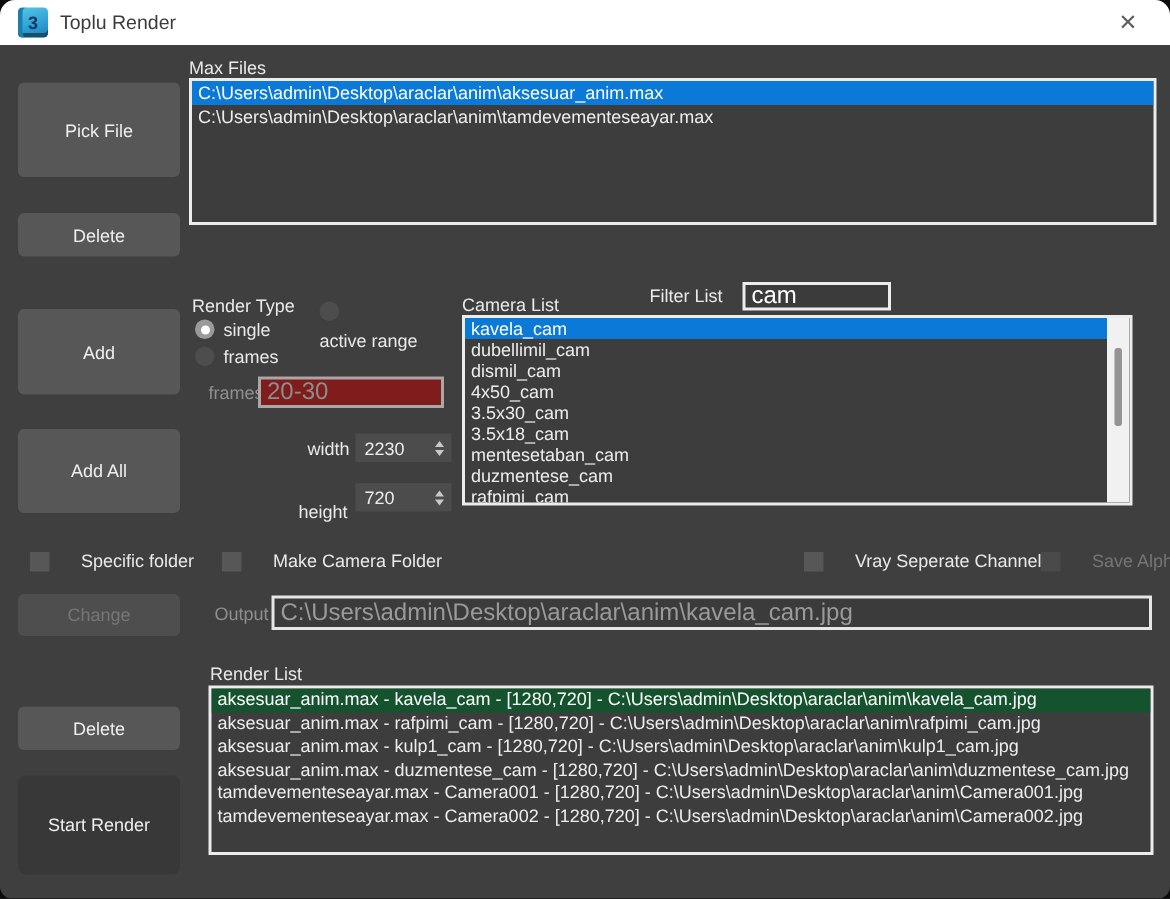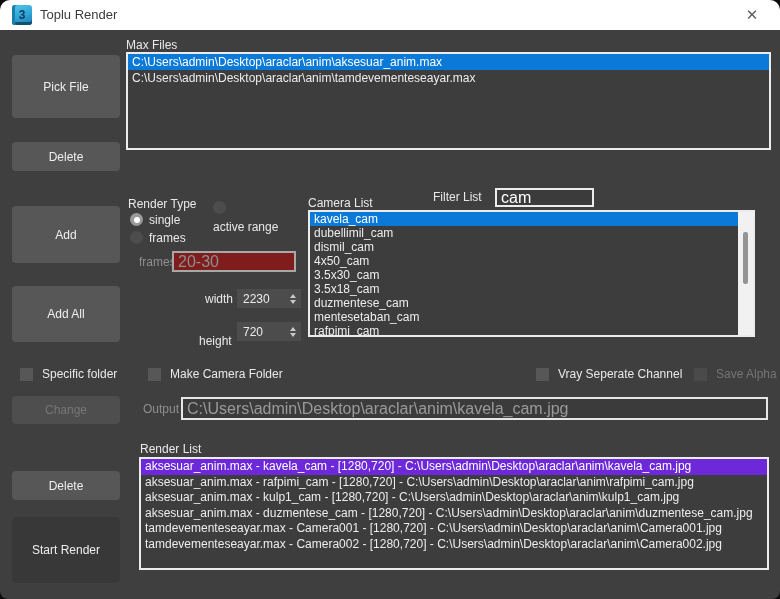--- a/index.html
+++ b/index.html
@@ -47,29 +47,29 @@
   .spin-arrows .up{width:0;height:0;border-left:3.5px solid transparent;border-right:3.5px solid transparent;border-bottom:4px solid #c9c9c9;}
   .spin-arrows .dn{width:0;height:0;border-left:3.5px solid transparent;border-right:3.5px solid transparent;border-top:4px solid #c9c9c9;}
   
   .cam-box{left:308px;top:210px;width:447px;height:127px;}
   .cam-rows{position:absolute;left:0;top:0;right:15px;bottom:0;}
   .cam-row{height:14px;line-height:14px;font-size:12px;color:#ededed;padding-left:4px;white-space:nowrap;}
   .cam-row.selected{background:#0b79d7;color:#fff;margin-right:-0px;}
   .cam-scroll{position:absolute;right:0;top:0;bottom:0;width:15px;background:#f1f1f1;}
   .cam-thumb{position:absolute;left:5px;top:20px;width:5px;height:52px;background:#949494;border-radius:2px;}
   
-  .cb-row{position:absolute;display:flex;align-items:center;gap:9px;}
+  .cb-row{position:absolute;display:flex;align-items:center;gap:21px;}
   .cb{width:13px;height:13px;background:#575757;flex:none;}
   .cb-lab{color:#e9e9e9;font-size:12px;white-space:nowrap;}
   .cb-row.disabled .cb{background:#4a4a4a;}
   .cb-row.disabled .cb-lab{color:#757575;}
   
   .render-box{left:139px;top:457px;width:630px;height:113px;}
   .r-row{height:15.5px;line-height:15.5px;font-size:12px;color:#ededed;padding-left:4px;white-space:nowrap;}
-  .r-row.selected{background:#6d28d9;color:#fff;}
+  .r-row.selected{background:#14532d;color:#fff;}
 </style>
 </head>
 <body>
 
 <div class="window">
 
   <div class="titlebar">
     <div class="app-icon">
         <span>3</span>
       </div>
@@ -132,22 +132,22 @@
   </div>
   <div class="lbl" style="left:308px;top:196px;">Camera List</div>
   <div class="listbox cam-box">
     <div class="cam-rows">
       <div class="cam-row selected">kavela_cam</div>
       <div class="cam-row">dubellimil_cam</div>
       <div class="cam-row">dismil_cam</div>
       <div class="cam-row">4x50_cam</div>
       <div class="cam-row">3.5x30_cam</div>
       <div class="cam-row">3.5x18_cam</div>
+      <div class="cam-row">mentesetaban_cam</div>
       <div class="cam-row">duzmentese_cam</div>
-      <div class="cam-row">mentesetaban_cam</div>
       <div class="cam-row">rafpimi_cam</div>
     </div>
     <div class="cam-scroll">
       <div class="cam-thumb"></div>
     </div>
   </div>
 
   <div class="cb-row" style="left:20px;top:367px;">
     <span class="cb"></span>
     <span class="cb-lab">Specific folder</span>

